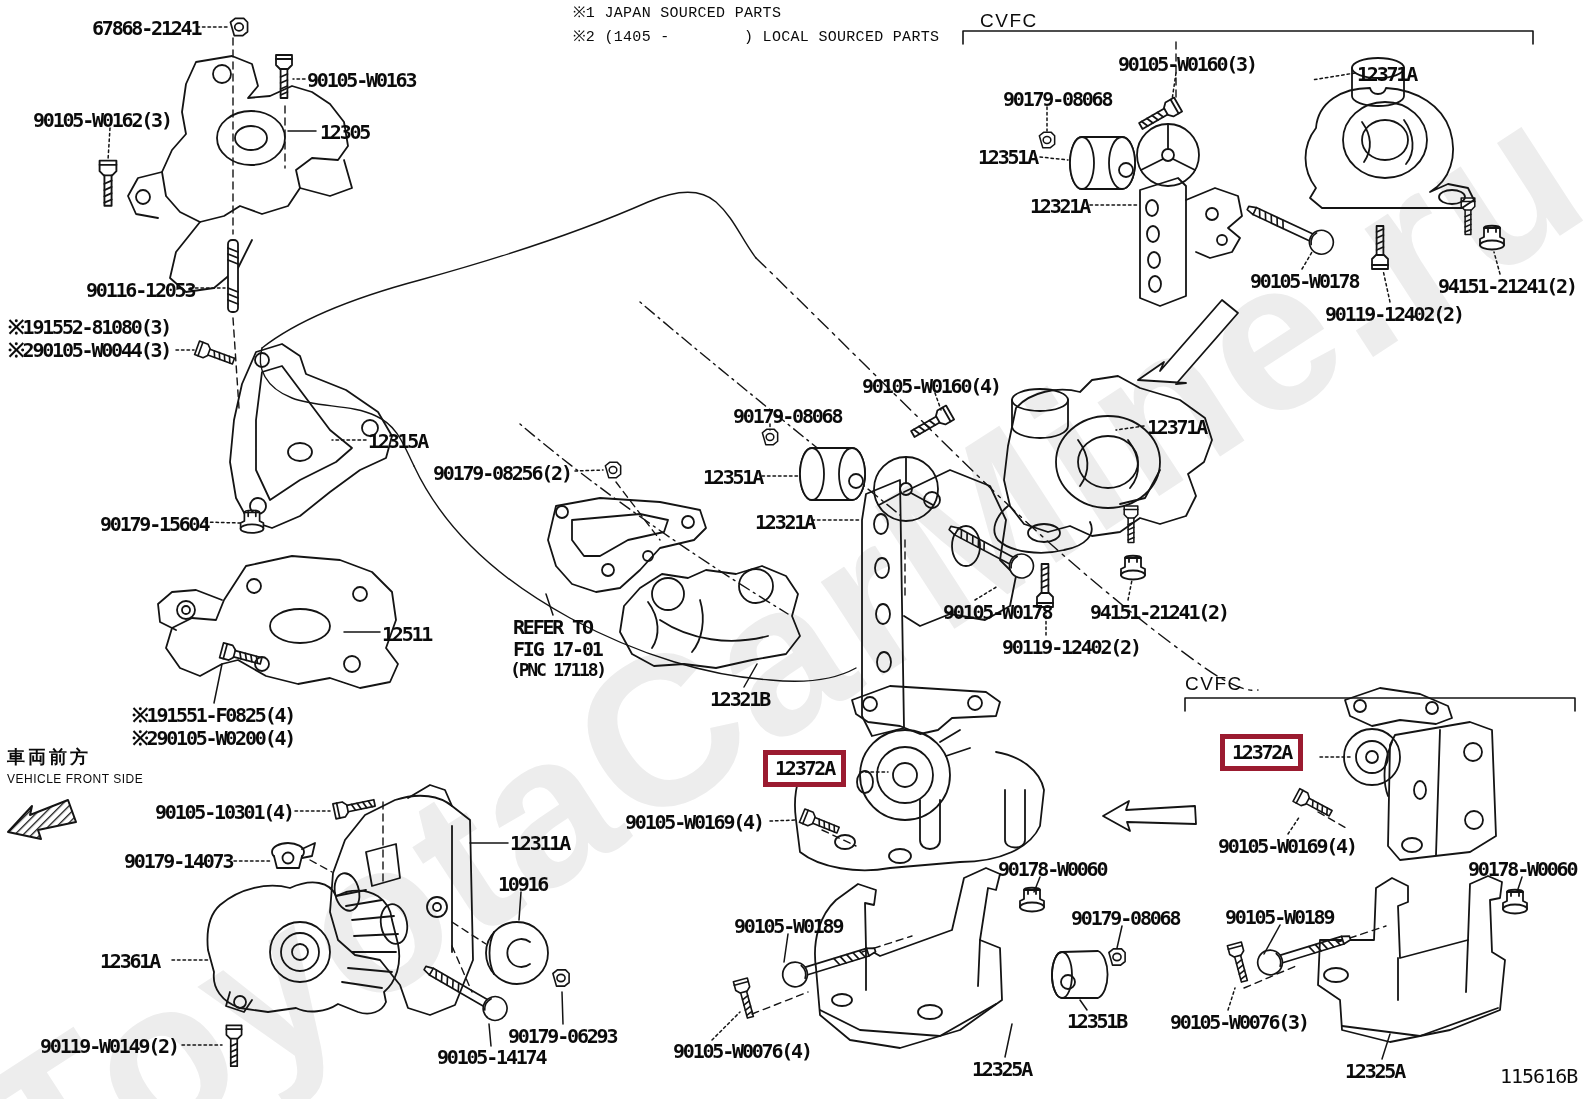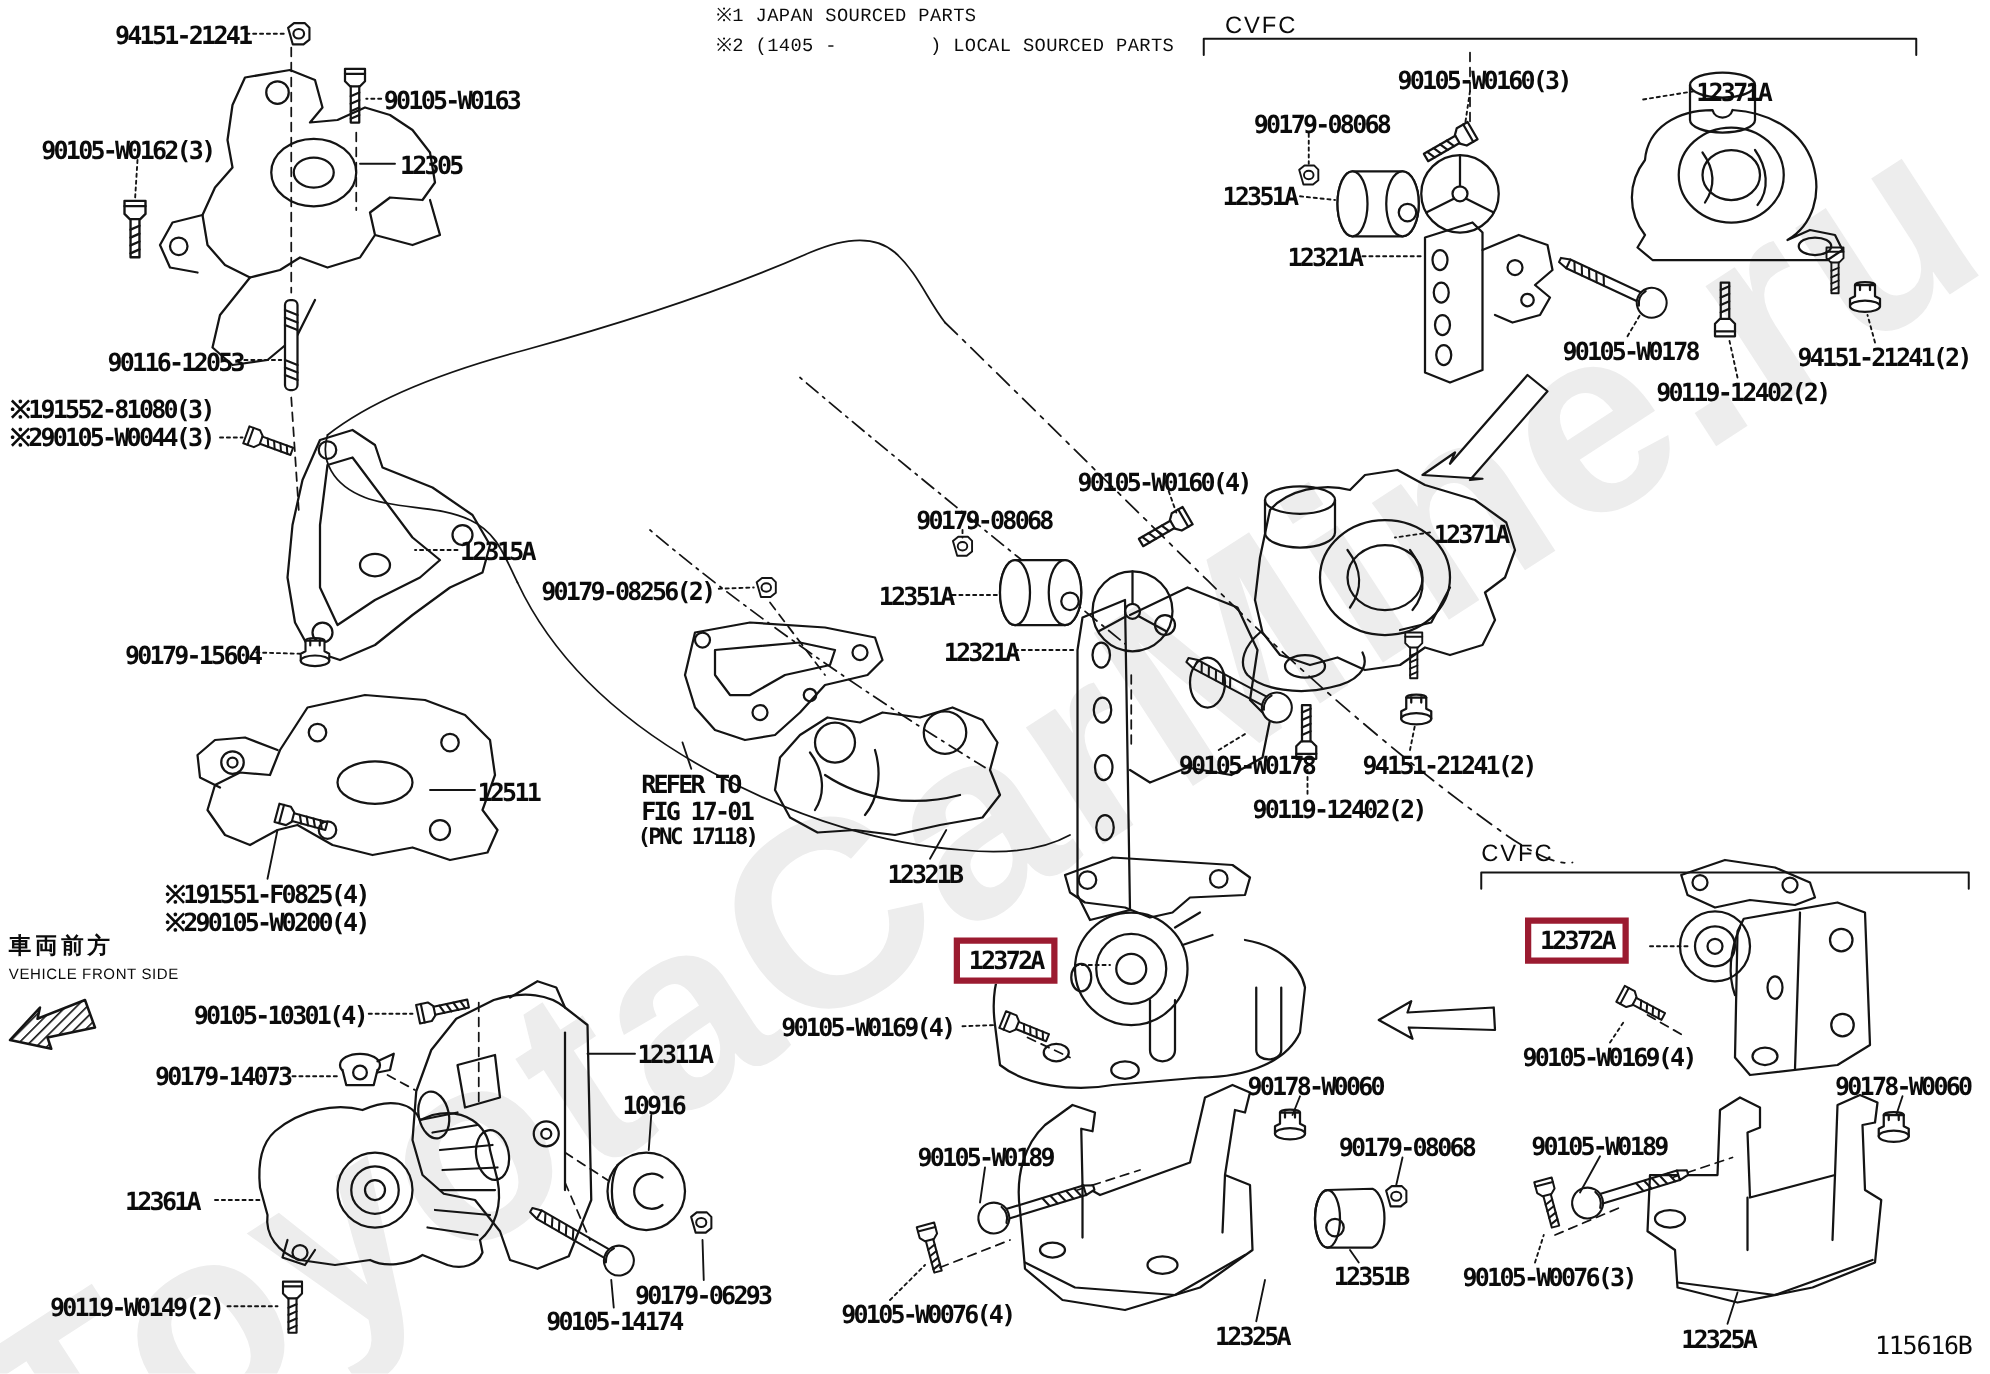--- a/index.html
+++ b/index.html
@@ -383,21 +383,21 @@
         <path d="M1122,926 L1117,948"></path>
         <path d="M1087,1010 L1080,1000"></path>
         <path d="M1005,1057 L1012,1024"></path>
         <path d="M1522,877 L1517,892"></path>
         <path d="M1280,925 L1264,954"></path>
         <path d="M1382,1059 L1390,1034"></path>
       </g>
     </g>
   </svg>
 
-  <div class="pn" style="left:92px;top:18px">94151-21241</div>
+  <div class="pn" style="left:92px;top:18px">67868-21241</div>
   <div class="pn" style="left:307px;top:70px">90105-W0163</div>
   <div class="pn" style="left:33px;top:110px">90105-W0162(3)</div>
   <div class="pn" style="left:320px;top:122px">12305</div>
   <div class="pn" style="left:86px;top:280px">90116-12053</div>
   <div class="pn" style="left:8px;top:317px">※191552-81080(3)</div>
   <div class="pn" style="left:8px;top:340px">※290105-W0044(3)</div>
 
   <div class="pn note" style="left:573px;top:6px">※1 JAPAN SOURCED PARTS</div>
   <div class="pn note" style="left:573px;top:30px">※2 (1405 -        ) LOCAL SOURCED PARTS</div>
   <div class="pn cvfc" style="left:980px;top:11px">CVFC</div>

